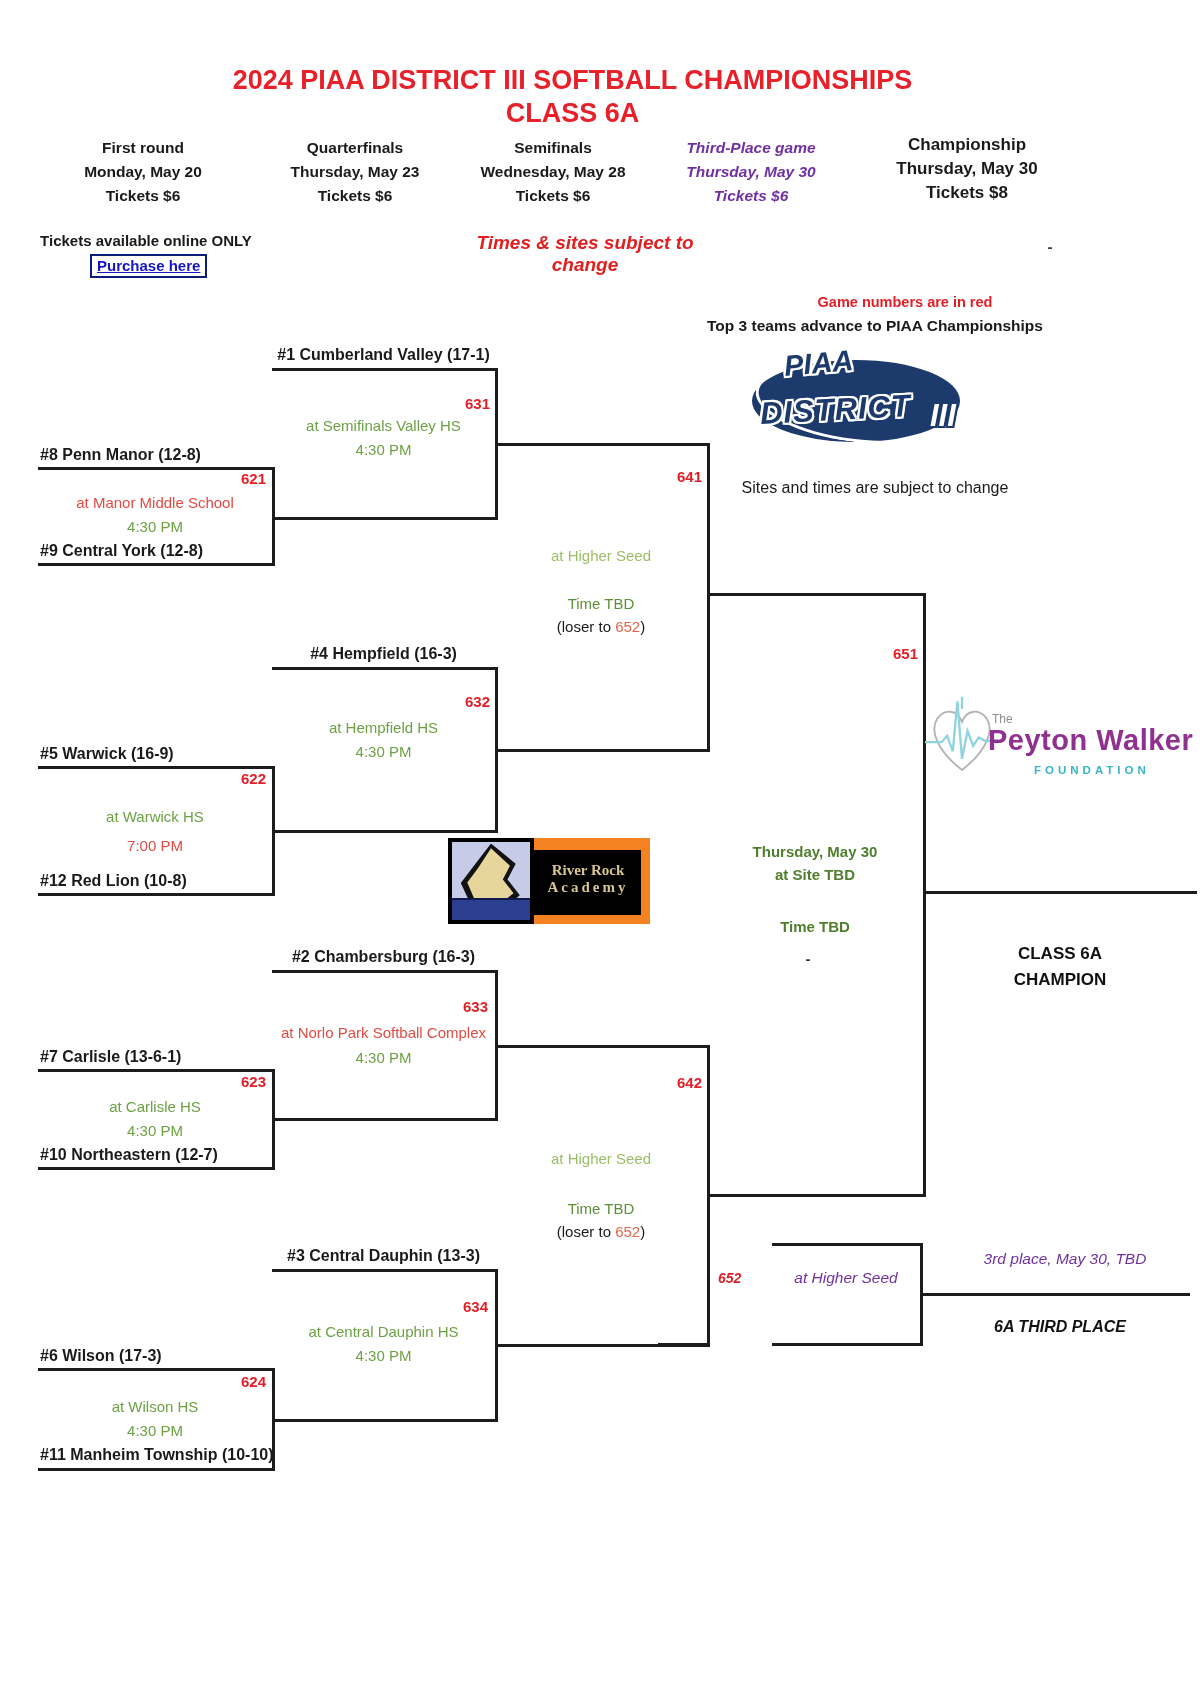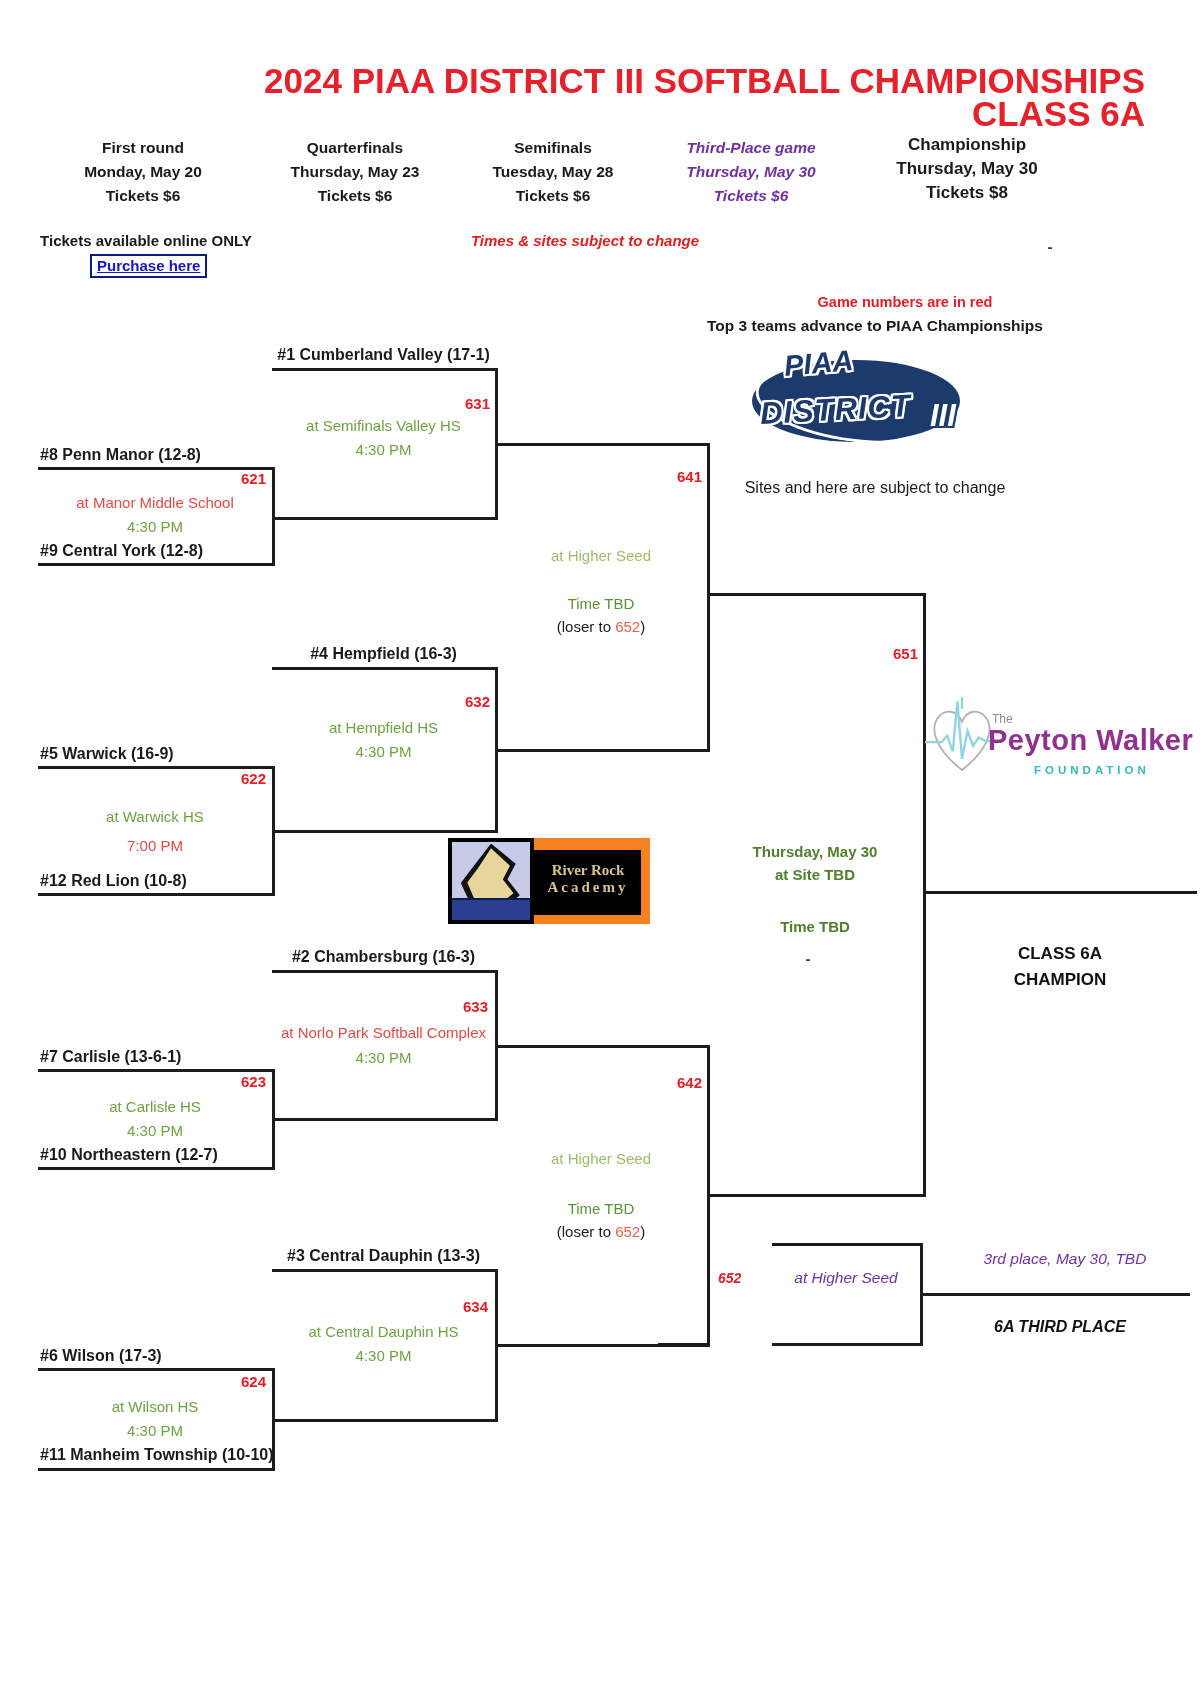--- a/index.html
+++ b/index.html
@@ -5,26 +5,26 @@
   html,body{margin:0;padding:0;background:#ffffff;}
   .page{position:relative;width:1200px;height:1697px;background:#fff;margin:0 auto;
         font-family:"Liberation Sans","DejaVu Sans",sans-serif;color:#1a1a1a;overflow:hidden;}
   .abs{position:absolute;}
   .ctr{text-align:center;}
   .nw{white-space:nowrap;}
   
   .ln{position:absolute;height:3px;background:#1c1c1c;}
   .ln.v{width:3px;}
   
-  .title{font-weight:bold;font-size:35px;line-height:33px;color:#e8202a;text-align:right;}
+  .title{font-weight:bold;font-size:27px;line-height:33px;color:#e8202a;text-align:center;}
   .rcol{width:220px;text-align:center;font-weight:bold;font-size:15.5px;line-height:24px;}
   .rcol.big{font-size:17px;}
   .rcol.purple{color:#7030a0;font-style:italic;}
   .note-b{font-weight:bold;font-size:15px;}
-  .red-i{color:#e02020;font-weight:bold;font-style:italic;font-size:15px;}
+  .red-i{color:#e02020;font-weight:bold;font-style:italic;font-size:19px;}
   .team{font-weight:bold;font-size:16px;}
   .gn{font-weight:bold;font-size:15px;color:#e31e26;text-align:right;}
   .gn-i{font-weight:bold;font-style:italic;font-size:14px;color:#d6252b;}
   .site{font-size:15px;text-align:center;}
   .c-green{color:#6da144;}
   .c-green-l{color:#9cbd67;}
   .c-green-m{color:#5d8f35;}
   .c-green-d{color:#4f7e2c;font-weight:bold;}
   .c-redsite{color:#e14b44;}
   .c-orange{color:#e2654a;}
@@ -80,21 +80,21 @@
     <div>Monday, May 20</div>
     <div>Tickets $6</div>
   </div>
   <div class="abs rcol" style="left:245px;top:136px;">
     <div>Quarterfinals</div>
     <div>Thursday, May 23</div>
     <div>Tickets $6</div>
   </div>
   <div class="abs rcol" style="left:443px;top:136px;">
     <div>Semifinals</div>
-    <div>Tuesday, May 28</div>
+    <div>Wednesday, May 28</div>
     <div>Tickets $6</div>
   </div>
   <div class="abs rcol purple" style="left:641px;top:136px;">
     <div>Third-Place game</div>
     <div>Thursday, May 30</div>
     <div>Tickets $6</div>
   </div>
   <div class="abs rcol big" style="left:857px;top:133px;">
     <div>Championship</div>
     <div>Thursday, May 30</div>
@@ -112,21 +112,21 @@
   <div class="abs ctr note-b" style="left:655px;top:317px;width:440px;font-size:15.5px;">Top 3 teams advance to PIAA Championships</div>
 
   <div class="abs piaa" style="left:752px;top:354px;">
     <div class="piaa-ellipse"></div>
     <div class="piaa-swoosh"></div>
     <span class="piaa-t piaa-w1">PIAA</span>
     <span class="piaa-t piaa-w2">DISTRICT</span>
     <span class="piaa-t piaa-w3">III</span>
   </div>
 
-  <div class="abs ctr" style="left:675px;top:479px;width:400px;font-size:16px;">Sites and here are subject to change</div>
+  <div class="abs ctr" style="left:675px;top:479px;width:400px;font-size:16px;">Sites and times are subject to change</div>
 
   <div class="ln" style="left:38px;top:467px;width:237px;"></div>
   <div class="ln" style="left:38px;top:563px;width:237px;"></div>
   <div class="ln" style="left:38px;top:766px;width:237px;"></div>
   <div class="ln" style="left:38px;top:893px;width:237px;"></div>
   <div class="ln" style="left:38px;top:1069px;width:237px;"></div>
   <div class="ln" style="left:38px;top:1167px;width:237px;"></div>
   <div class="ln" style="left:38px;top:1368px;width:237px;"></div>
   <div class="ln" style="left:38px;top:1468px;width:237px;"></div>
 

